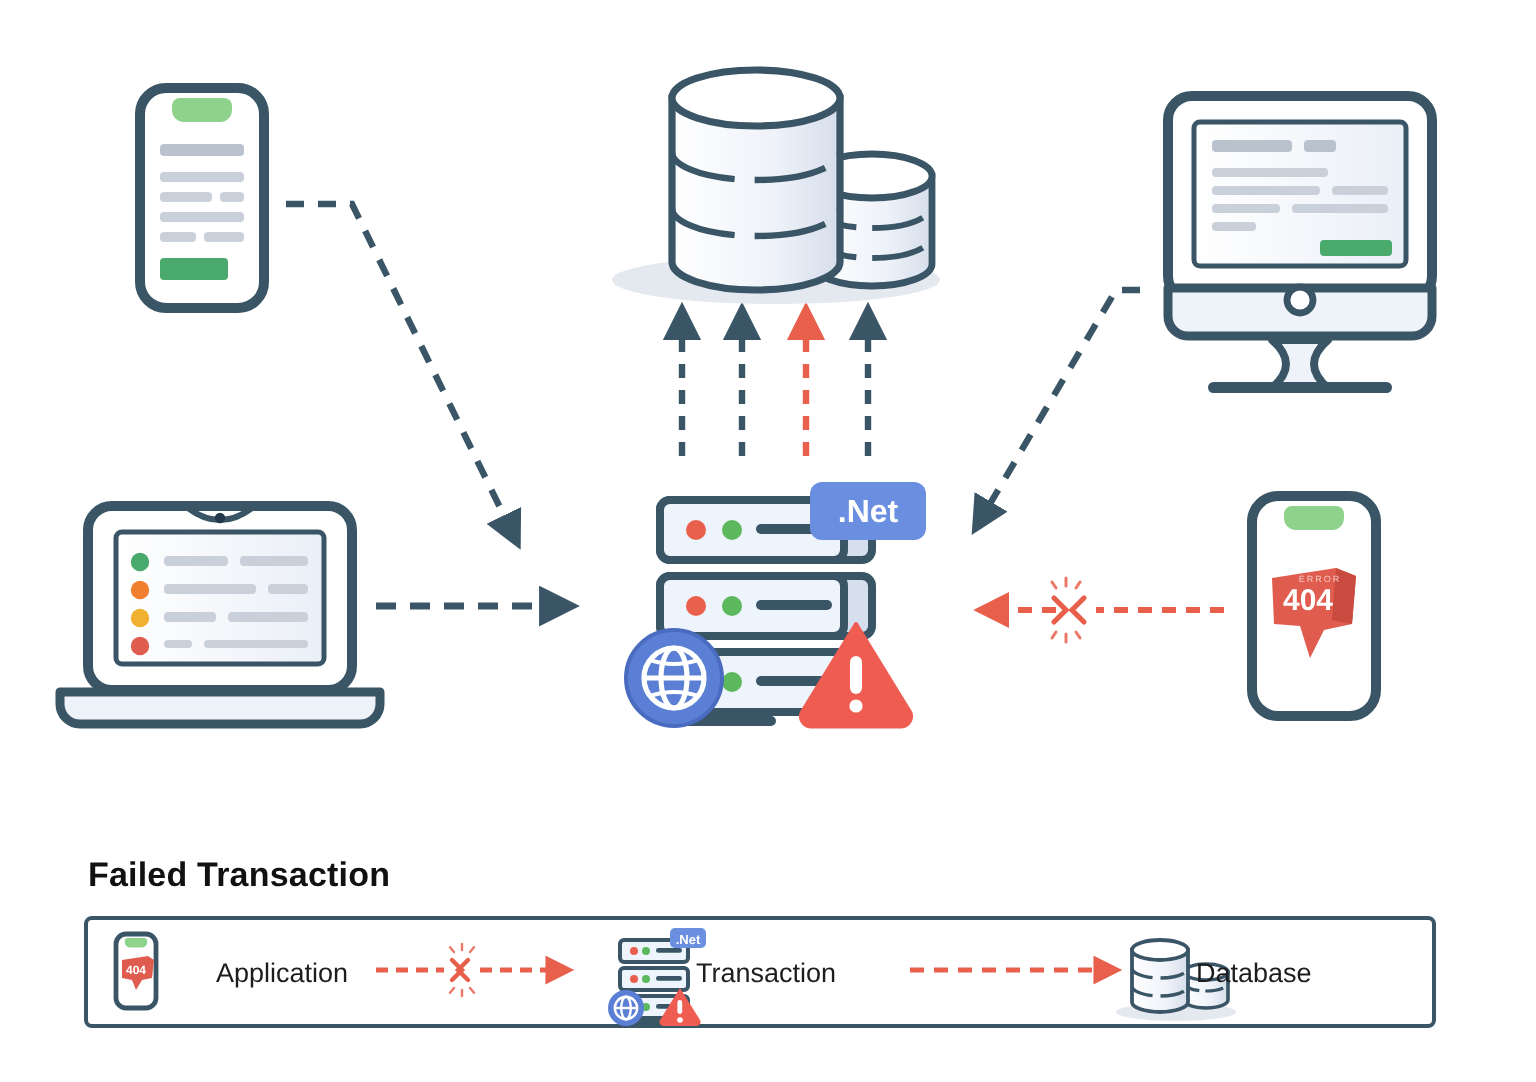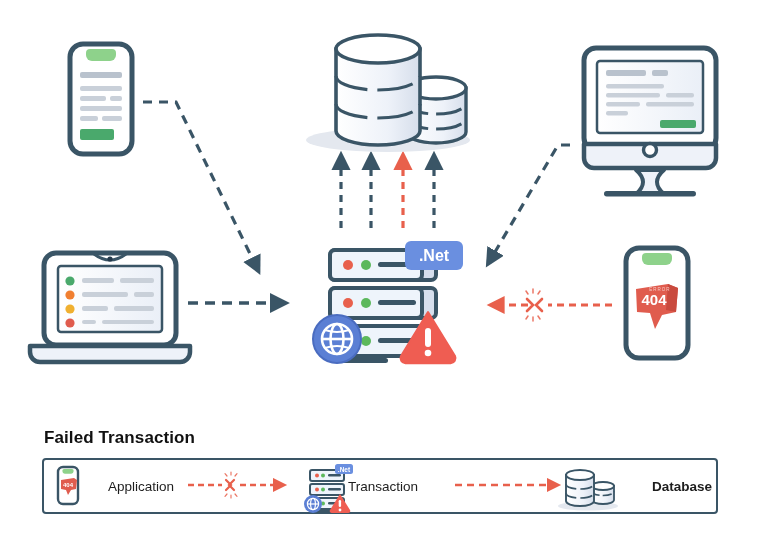--- a/index.html
+++ b/index.html
@@ -21,21 +21,21 @@
     position:absolute;left:42px;top:458px;width:676px;height:56px;
     border:2px solid #3a5566;border-radius:4px;background:#fff;
     box-sizing:border-box;
   }
   .legend-label{
     position:absolute;font-size:13.5px;color:#1d1d1d;white-space:nowrap;
     top:479px;
   }
   #legend-label-application{left:84px;margin-left:24px;}
   #legend-label-webservice{left:348px;}
-  #legend-label-database{left:652px;font-weight:bold;}
+  #legend-label-database{left:598px;}
 </style>
 </head>
 <body>
 
 <div class="stage">
 
 <svg width="768" height="420" style="position:absolute;left:0;top:0">
   <defs>
     <marker id="ah-navy" markerWidth="7" markerHeight="7" refX="2.2" refY="3" orient="auto">
       <path d="M0,0 L6,3 L0,6 z" fill="#3a5566"></path>

